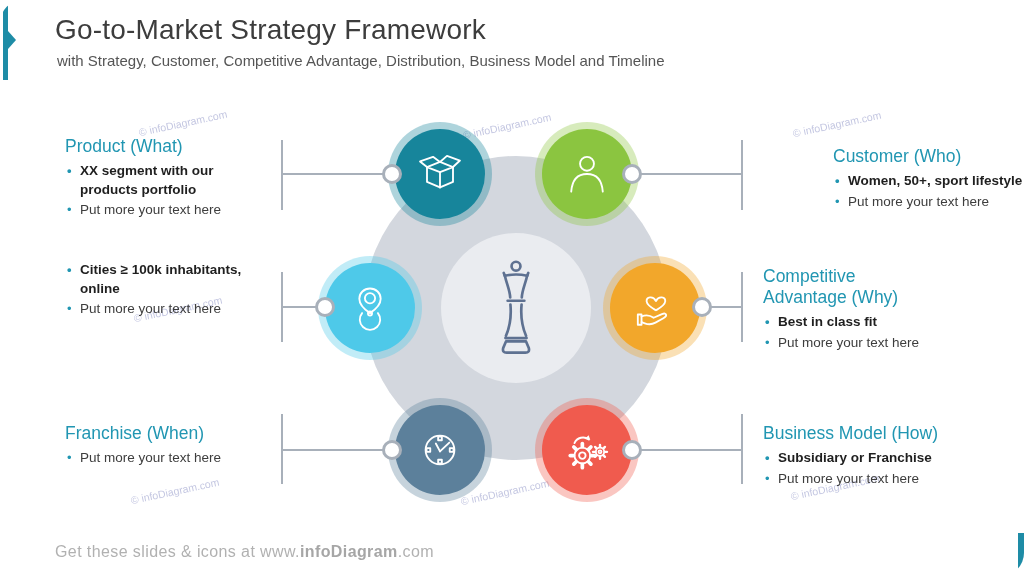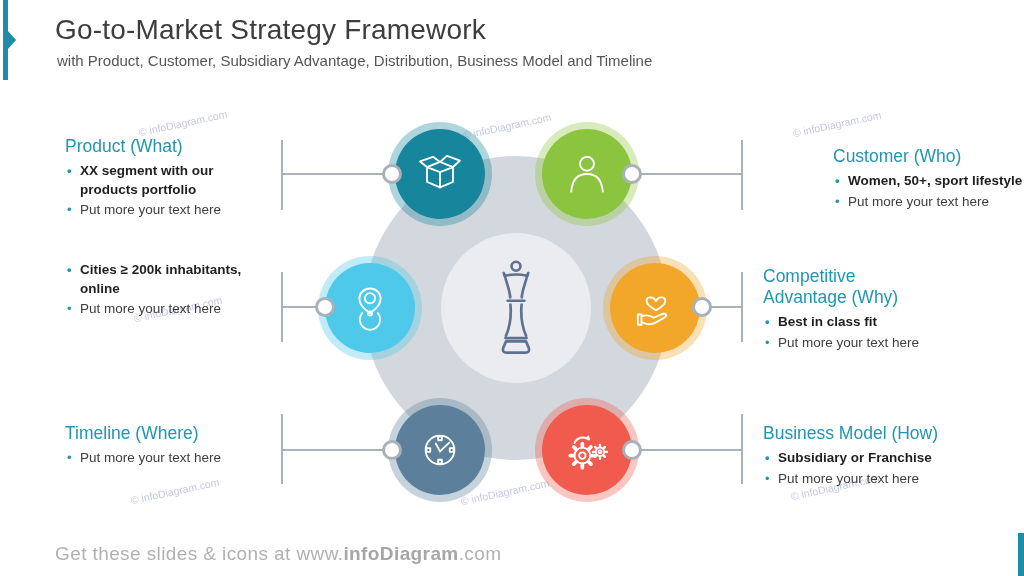--- a/index.html
+++ b/index.html
@@ -1,17 +1,17 @@
 <!DOCTYPE html>
 <html><head>
 <meta charset="utf-8">
 <style>
   html,body{margin:0;padding:0;background:#ffffff;}
   .stage{position:relative;width:1024px;height:576px;background:#ffffff;overflow:hidden;
-         font-family:"Liberation Sans","DejaVu Sans",sans-serif;}
+         font-family:"Liberation Sans","DejaVu Sans",sans-serif;border-radius:23px;}
 
   
   .accent-bar-left{position:absolute;left:3px;top:0;width:5px;height:80px;background:#1E8CA6;}
   .accent-arrow{position:absolute;left:8px;top:31px;width:0;height:0;
     border-top:9px solid transparent;border-bottom:9px solid transparent;border-left:8px solid #1E8CA6;}
   .accent-bar-right{position:absolute;right:0;top:533px;width:6px;height:43px;background:#1E8CA6;}
 
   
   .title{position:absolute;left:55px;top:14px;font-size:28px;color:#3d3d3d;letter-spacing:.2px;}
   .subtitle{position:absolute;left:57px;top:52px;font-size:15px;color:#555555;}
@@ -47,34 +47,34 @@
   .node-customer{left:542px;top:129px;}
   .node-distribution{left:325px;top:263px;}
   .node-competitive{left:610px;top:263px;}
   .node-timeline{left:395px;top:405px;}
   .node-business{left:542px;top:405px;}
 
   
   .wm{position:absolute;font-size:10.5px;color:rgba(145,152,200,.55);transform:rotate(-12deg);white-space:nowrap;}
 
   
-  .footer{position:absolute;left:55px;top:543px;font-size:19px;color:#B1B1B1;letter-spacing:.4px;}
+  .footer{position:absolute;left:55px;top:543px;font-size:16px;color:#B1B1B1;letter-spacing:.4px;}
   .footer b{color:#A6A6A6;}
 </style>
 </head>
 <body>
 
 <div class="stage">
 
   <div class="accent-bar-left"></div>
   <div class="accent-arrow"></div>
   <div class="accent-bar-right"></div>
 
   <div class="title">Go-to-Market Strategy Framework</div>
-  <div class="subtitle">with Product, Customer, Subsidiary Advantage, Distribution, Business Model and Timeline</div>
+  <div class="subtitle">with Strategy, Customer, Competitive Advantage, Distribution, Business Model and Timeline</div>
 
   <div class="wm" style="left:138px;top:117px">© infoDiagram.com</div>
   <div class="wm" style="left:462px;top:120px">© infoDiagram.com</div>
   <div class="wm" style="left:792px;top:118px">© infoDiagram.com</div>
   <div class="wm" style="left:133px;top:303px">© infoDiagram.com</div>
   <div class="wm" style="left:130px;top:485px">© infoDiagram.com</div>
   <div class="wm" style="left:460px;top:486px">© infoDiagram.com</div>
   <div class="wm" style="left:790px;top:481px">© infoDiagram.com</div>
 
   <div class="vline" style="left:281px;top:140px"></div>
@@ -200,35 +200,35 @@
   <div class="section sec-customer">
     <div class="sec-heading">Customer (Who)</div>
     <ul class="bullets">
       <li class="bold">Women, 50+, sport lifestyle</li>
       <li>Put more your text here</li>
     </ul>
   </div>
 
   <div class="section sec-distribution">
     <ul class="bullets">
-      <li class="bold">Cities ≥ 200k inhabitants, online</li>
+      <li class="bold">Cities ≥ 100k inhabitants, online</li>
       <li>Put more your text here</li>
     </ul>
   </div>
 
   <div class="section sec-competitive">
     <div class="sec-heading">Competitive Advantage (Why)</div>
     <ul class="bullets">
       <li class="bold">Best in class fit</li>
       <li>Put more your text here</li>
     </ul>
   </div>
 
   <div class="section sec-timeline">
-    <div class="sec-heading">Timeline (Where)</div>
+    <div class="sec-heading">Franchise (When)</div>
     <ul class="bullets">
       <li>Put more your text here</li>
     </ul>
   </div>
 
   <div class="section sec-business">
     <div class="sec-heading">Business Model (How)</div>
     <ul class="bullets">
       <li class="bold">Subsidiary or Franchise</li>
       <li>Put more your text here</li>

